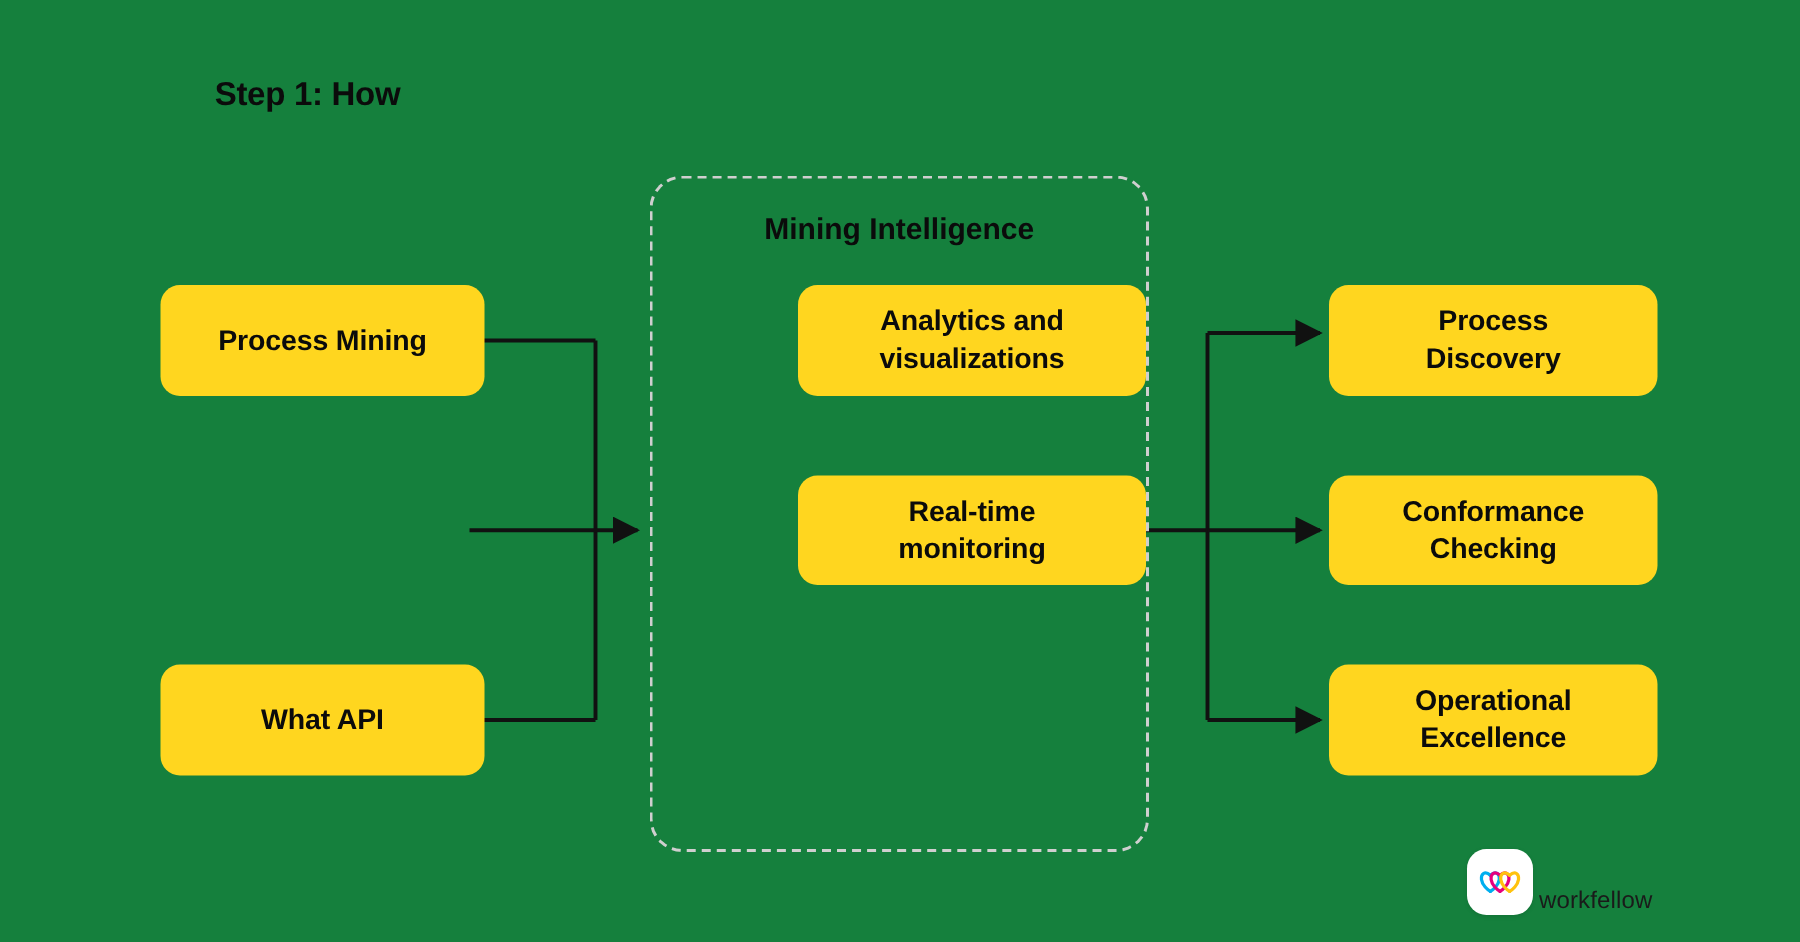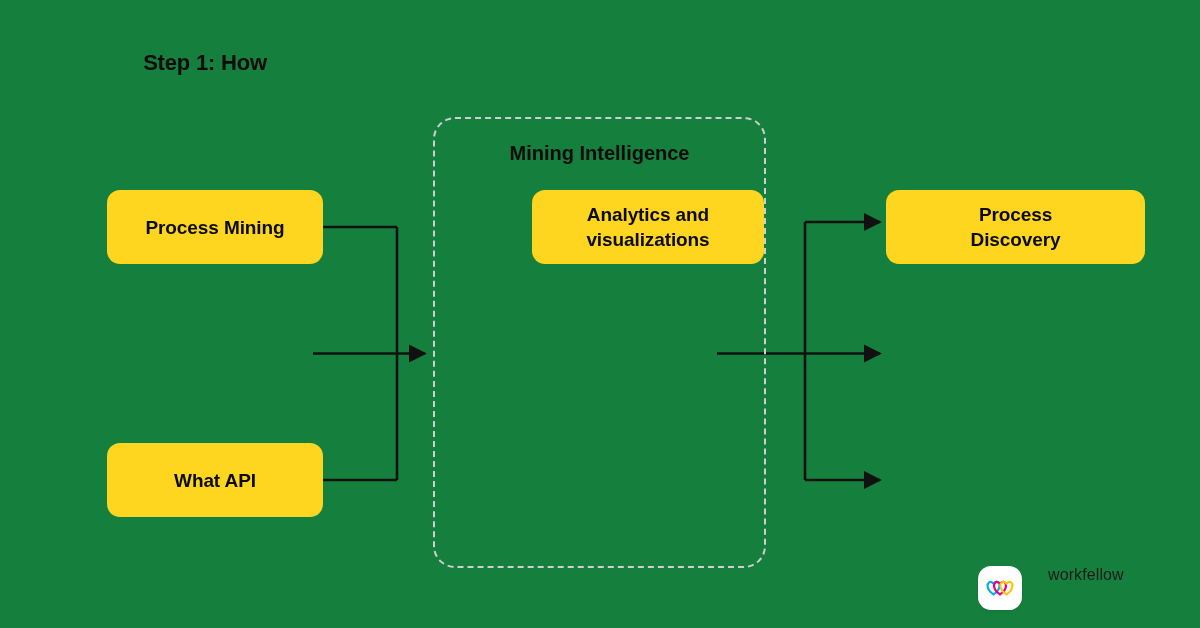--- a/index.html
+++ b/index.html
@@ -74,43 +74,43 @@
   }
   .card .card-label {
     font-size: 19px;
     font-weight: 700;
     color: #0B0B0B;
     line-height: 25px;
     letter-spacing: -0.1px;
   }
   .col-left  { left: 107px;  width: 216px; }
   .col-mid   { left: 484px; width: 232px; margin-left: 48px; }
-  .col-right { left: 886px; width: 259px; }
+  .col-right { left: 886px; width: 219px; }
   .row-1 { top: 190px; height: 74px; }
   .row-2 { top: 317px; height: 73px; }
   .row-3 { top: 443px; height: 74px; }
 
   
   #wires {
     position: absolute;
     left: 0;
     top: 0;
     width: 1200px;
     height: 628px;
     pointer-events: none;
   }
 
   
   #brand {
     position: absolute;
     left: 978px;
     top: 566px;
     display: flex;
-    align-items: flex-start;
-    gap: 26px;
+    align-items: flex-end;
+    gap: 4px;
   }
   #brand-mark {
     width: 44px;
     height: 44px;
     border-radius: 13px;
     background: #FFFFFF;
     box-shadow: 0 1px 3px rgba(0,0,0,0.10);
     display: flex;
     align-items: center;
     justify-content: center;
@@ -161,25 +161,43 @@
   <div class="card col-left row-3">
     <span class="card-label">What API</span>
   </div>
 
   <div class="card col-mid row-1">
     <span class="card-label">
       <span>Analytics and</span><br>
       <span>visualizations</span>
     </span>
   </div>
+  <div class="card col-mid row-2">
+    <span class="card-label">
+      <span>Real-time</span><br>
+      <span>monitoring</span>
+    </span>
+  </div>
 
   <div class="card col-right row-1">
     <span class="card-label">
       <span>Process</span><br>
       <span>Discovery</span>
+    </span>
+  </div>
+  <div class="card col-right row-2">
+    <span class="card-label">
+      <span>Conformance</span><br>
+      <span>Checking</span>
+    </span>
+  </div>
+  <div class="card col-right row-3">
+    <span class="card-label">
+      <span>Operational</span><br>
+      <span>Excellence</span>
     </span>
   </div>
 
   <div id="brand">
     <div id="brand-mark">
       <svg width="28" height="20" viewBox="0 0 34 24" xmlns="http://www.w3.org/2000/svg">
         <g fill="none" stroke-width="2.6">
           <path d="M 9.2 6.5 C 4.5 2.2 1.5 6.0 2.0 10.0 C 2.6 14.6 7.0 18.4 9.2 19.6" stroke="#00AEEF" stroke-linecap="round"></path>
           <path d="M 9.2 6.5 C 13.9 2.2 16.9 6.0 16.4 10.0 C 15.8 14.6 11.4 18.4 9.2 19.6" stroke="#00AEEF" stroke-linecap="round"></path>
           <path d="M 17.0 6.5 C 12.3 2.2 9.3 6.0 9.8 10.0 C 10.4 14.6 14.8 18.4 17.0 19.6" stroke="#E6007E" stroke-linecap="round"></path>

